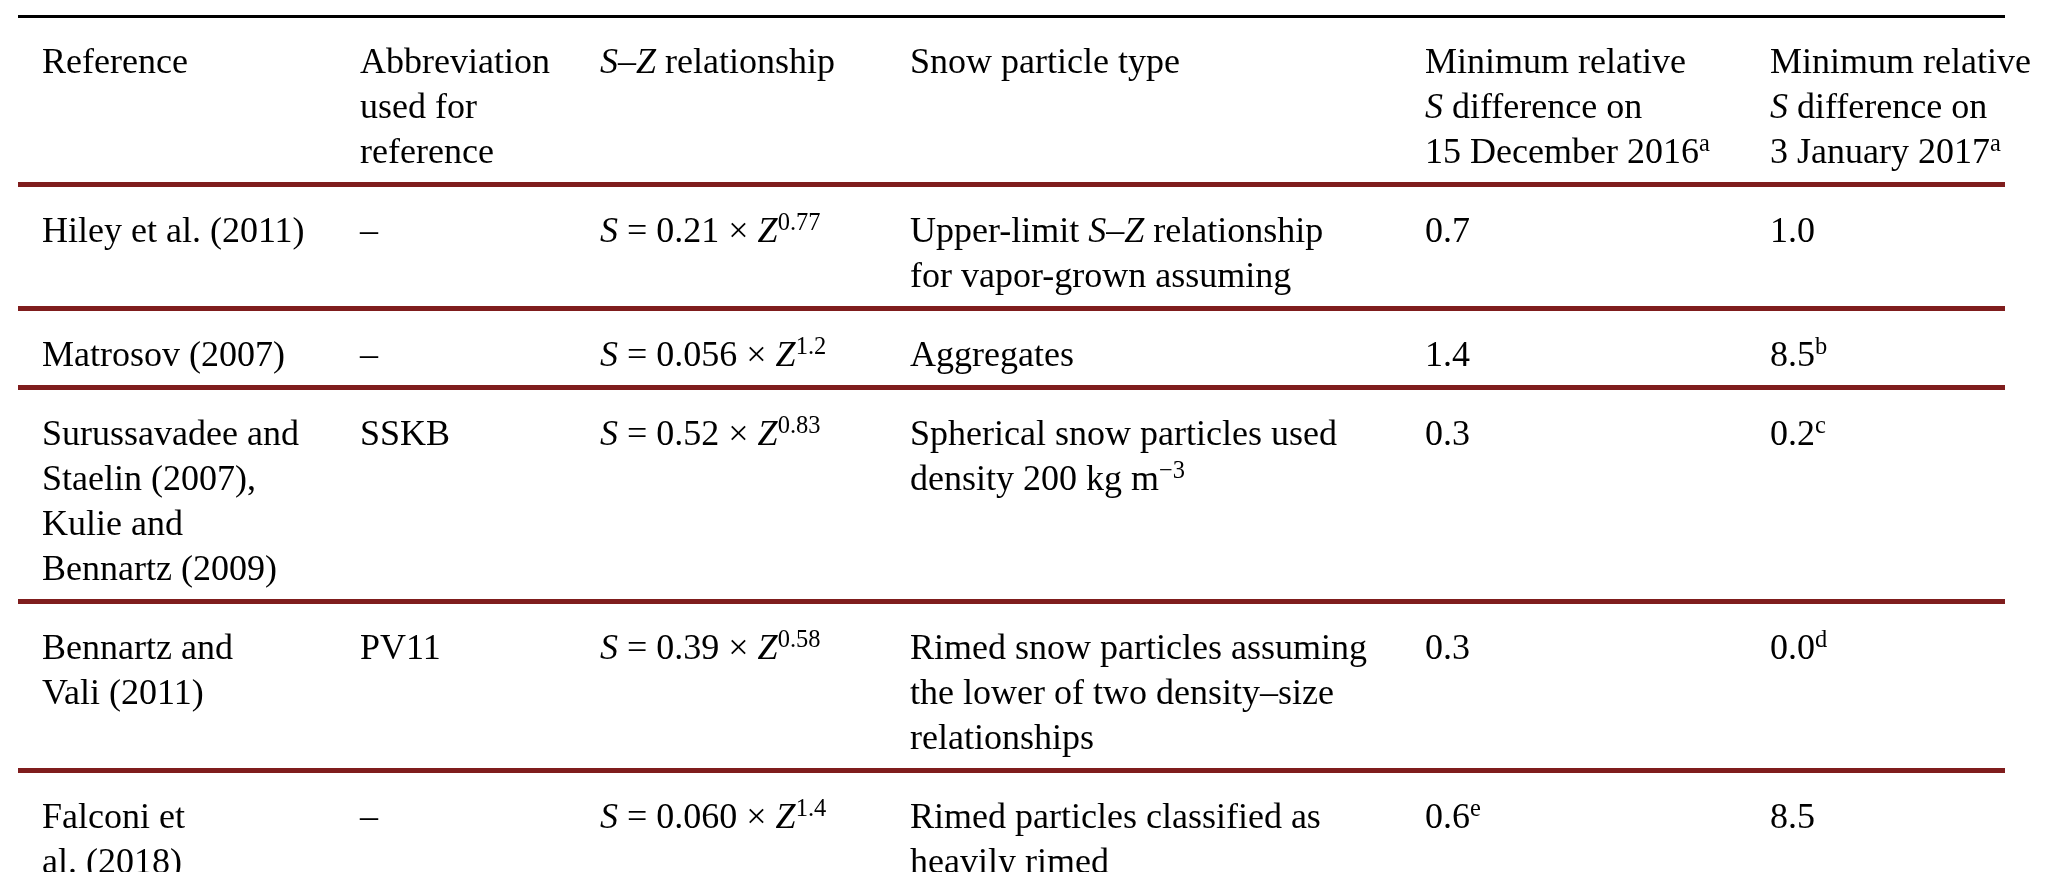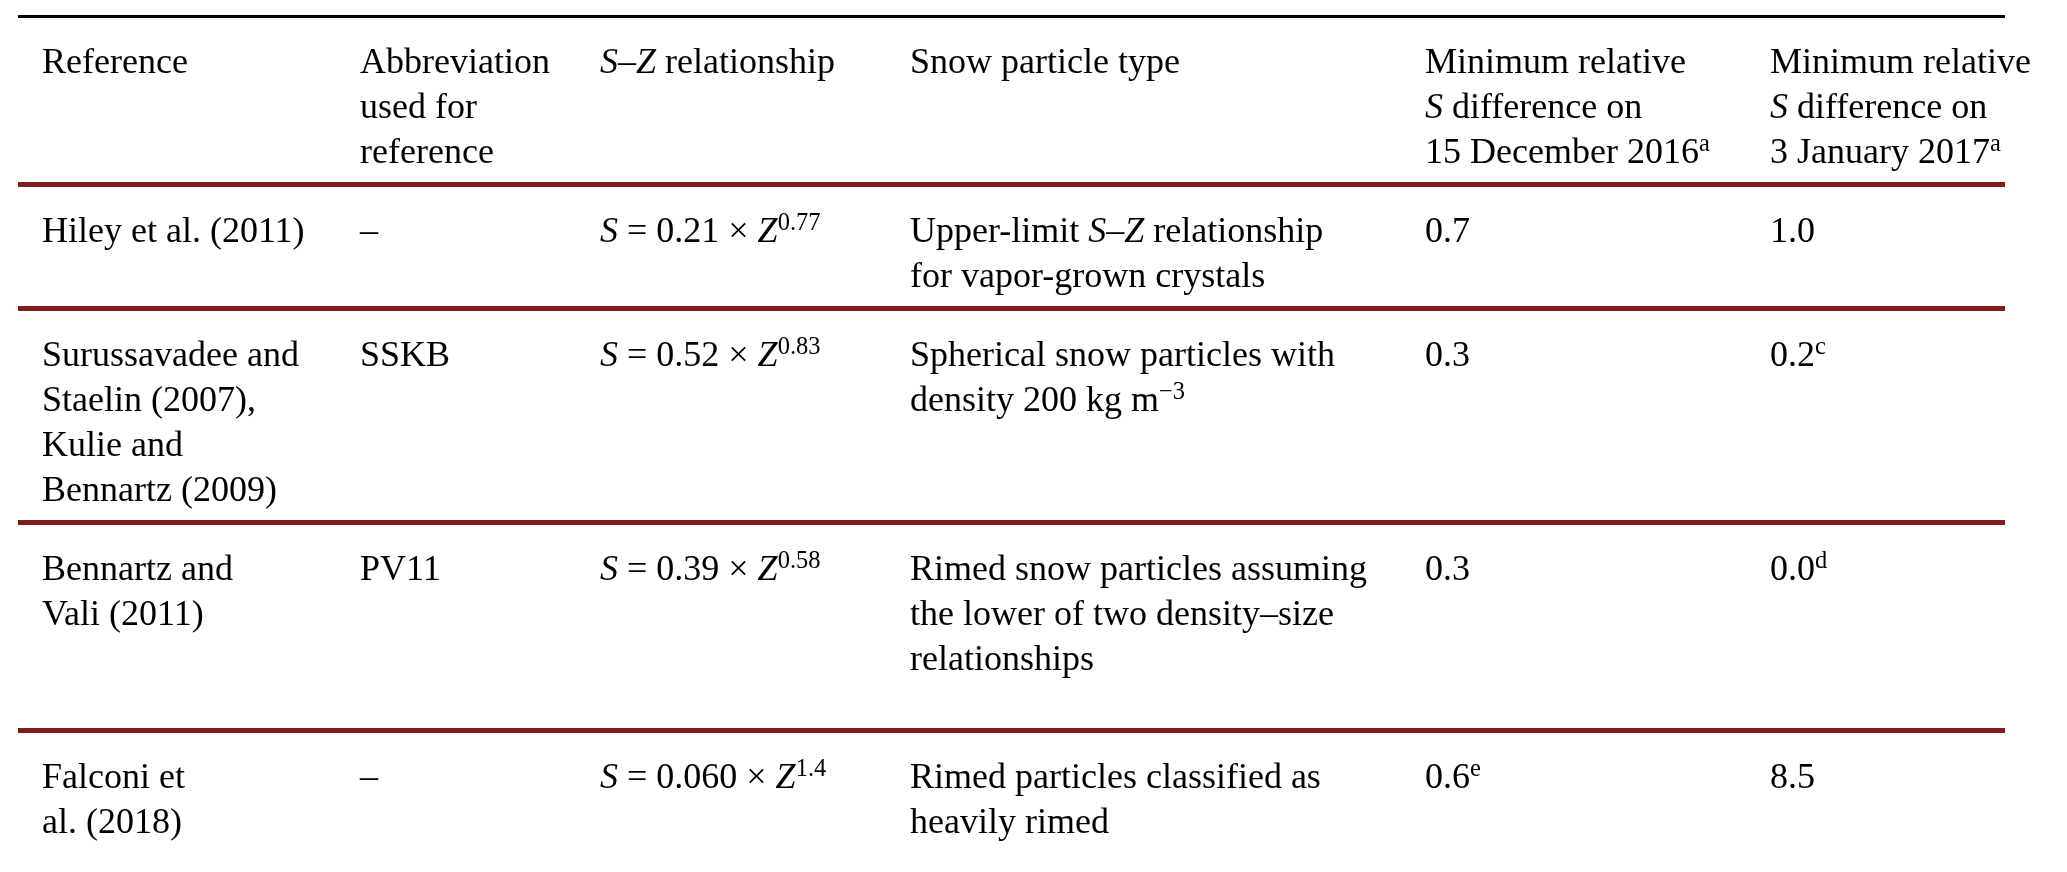--- a/index.html
+++ b/index.html
@@ -109,44 +109,64 @@
             <span class="line">Hiley et al. (2011)</span>
           </td>
           <td>
             <span class="line">–</span>
           </td>
           <td>
             <span class="line"><i>S</i> = 0.21 × <i>Z</i><sup>0.77</sup></span>
           </td>
           <td>
             <span class="line">Upper-limit <i>S</i>–<i>Z</i> relationship</span>
-            <span class="line">for vapor-grown crystals</span>
+            <span class="line">for vapor-grown assuming</span>
           </td>
           <td>
             <span class="line">0.7</span>
           </td>
           <td>
             <span class="line">1.0</span>
+          </td>
+        </tr>
+        <tr>
+          <td>
+            <span class="line">Matrosov (2007)</span>
+          </td>
+          <td>
+            <span class="line">–</span>
+          </td>
+          <td>
+            <span class="line"><i>S</i> = 0.056 × <i>Z</i><sup>1.2</sup></span>
+          </td>
+          <td>
+            <span class="line">Aggregates</span>
+          </td>
+          <td>
+            <span class="line">1.4</span>
+          </td>
+          <td>
+            <span class="line">8.5<sup>b</sup></span>
           </td>
         </tr>
         <tr>
           <td>
             <span class="line">Surussavadee and</span>
             <span class="line">Staelin (2007),</span>
             <span class="line">Kulie and</span>
             <span class="line">Bennartz (2009)</span>
           </td>
           <td>
             <span class="line">SSKB</span>
           </td>
           <td>
             <span class="line"><i>S</i> = 0.52 × <i>Z</i><sup>0.83</sup></span>
           </td>
           <td>
-            <span class="line">Spherical snow particles with</span>
+            <span class="line">Spherical snow particles used</span>
             <span class="line">density 200 kg m<sup>−3</sup></span>
           </td>
           <td>
             <span class="line">0.3</span>
           </td>
           <td>
             <span class="line">0.2<sup>c</sup></span>
           </td>
         </tr>
         <tr>

